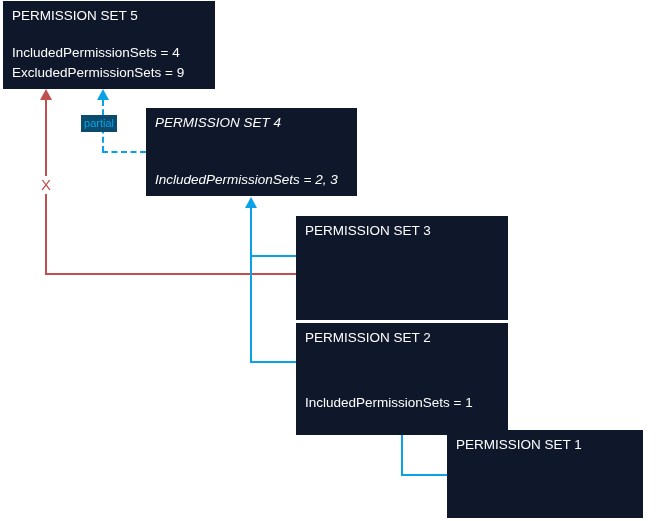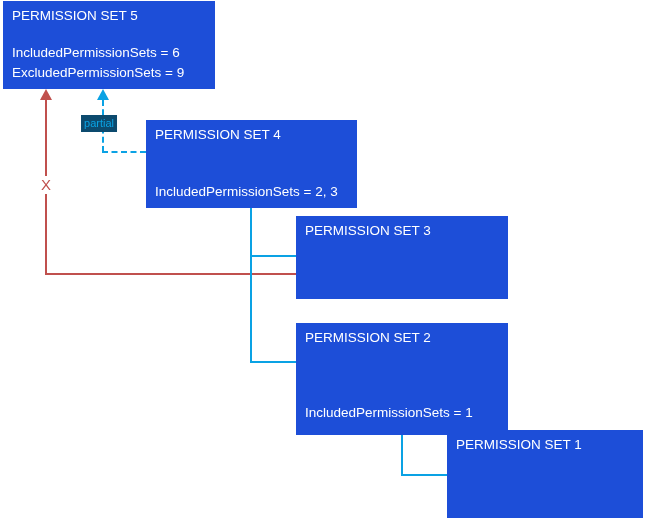--- a/index.html
+++ b/index.html
@@ -1,32 +1,32 @@
 <!DOCTYPE html>
 <html><head>
 <meta charset="utf-8">
 <style>
   html,body{margin:0;padding:0;background:#ffffff;}
   .canvas{
     position:relative;width:660px;height:521px;background:#ffffff;
     font-family:"Liberation Sans",sans-serif;overflow:hidden;
   }
   .box{
-    position:absolute;background:#1d4ed8;color:#ffffff;
+    position:absolute;background:#0f172a;color:#ffffff;
   }
   .box .title{position:absolute;left:9px;top:7px;font-size:13.5px;line-height:15px;white-space:nowrap;}
   .box .body{position:absolute;left:9px;font-size:13.5px;line-height:15px;white-space:nowrap;}
   #box5{left:3px;top:1px;width:212px;height:88px;}
   #box5 .l1{top:44px;}
   #box5 .l2{top:64px;}
-  #box4{left:146px;top:120px;width:211px;height:88px;}
+  #box4{left:146px;top:108px;width:211px;height:88px;font-style:italic;}
   #box4 .l1{top:64px;}
-  #box3{left:296px;top:216px;width:212px;height:83px;}
+  #box3{left:296px;top:216px;width:212px;height:104px;}
   #box2{left:296px;top:323px;width:212px;height:112px;}
-  #box2 .l1{top:82px;}
+  #box2 .l1{top:72px;}
   #box1{left:447px;top:430px;width:196px;height:88px;}
 
   .seg{position:absolute;}
   .red{background:#C0504D;}
   .blue{background:#0AA2E4;}
 
   
   #red-v{left:45px;top:100px;width:2px;height:175px;}
   #red-h{left:45px;top:273px;width:251px;height:2px;}
   #red-arrow{position:absolute;left:40px;top:89px;width:0;height:0;
@@ -78,21 +78,21 @@
   <div class="seg blue" id="tree-v"></div>
   <div class="seg blue" id="tree-h1"></div>
   <div class="seg blue" id="tree-h2"></div>
 
   <div id="b1-arrow"></div>
   <div class="seg blue" id="b1-v"></div>
   <div class="seg blue" id="b1-h"></div>
 
   <div class="box" id="box5">
     <div class="title">PERMISSION SET 5</div>
-    <div class="body l1">IncludedPermissionSets = 6</div>
+    <div class="body l1">IncludedPermissionSets = 4</div>
     <div class="body l2">ExcludedPermissionSets = 9</div>
   </div>
 
   <div class="box" id="box4">
     <div class="title">PERMISSION SET 4</div>
     <div class="body l1">IncludedPermissionSets = 2, 3</div>
   </div>
 
   <div class="box" id="box3">
     <div class="title">PERMISSION SET 3</div>

